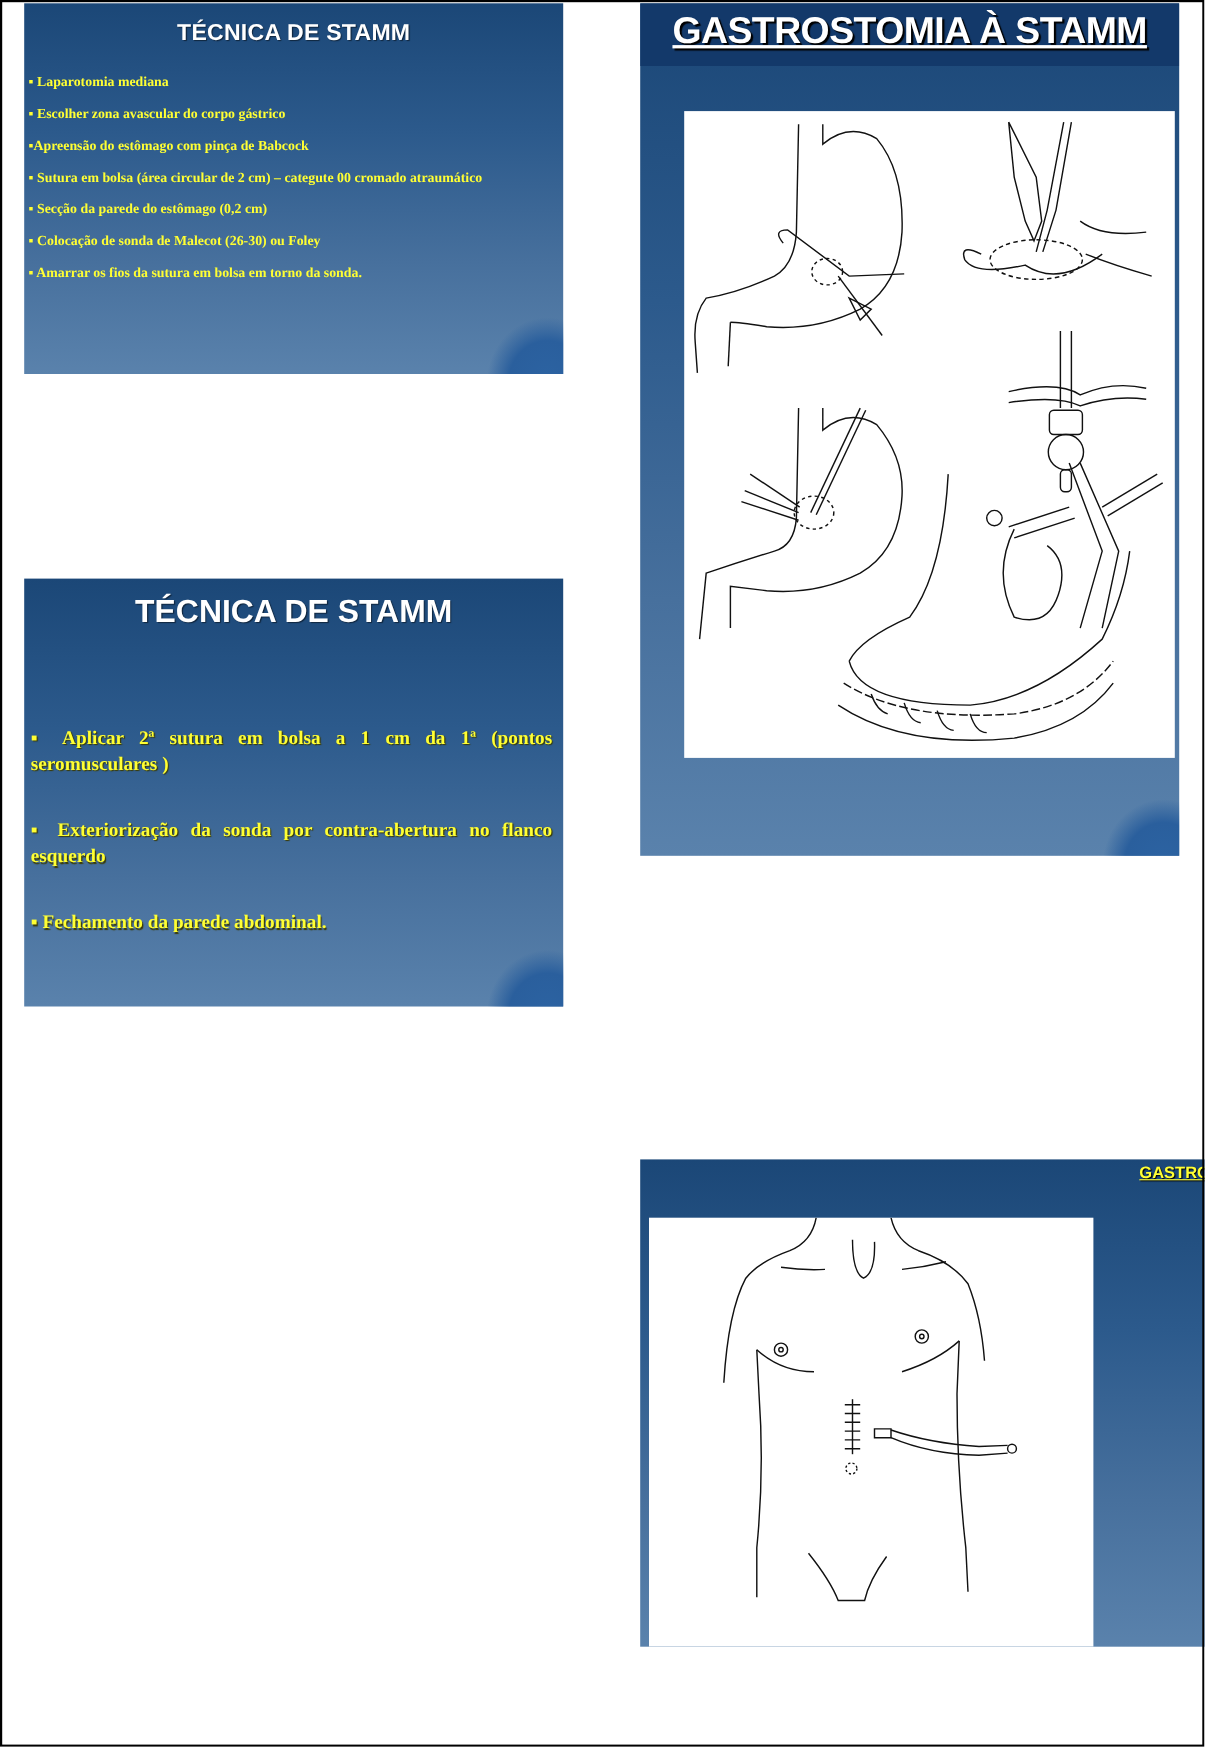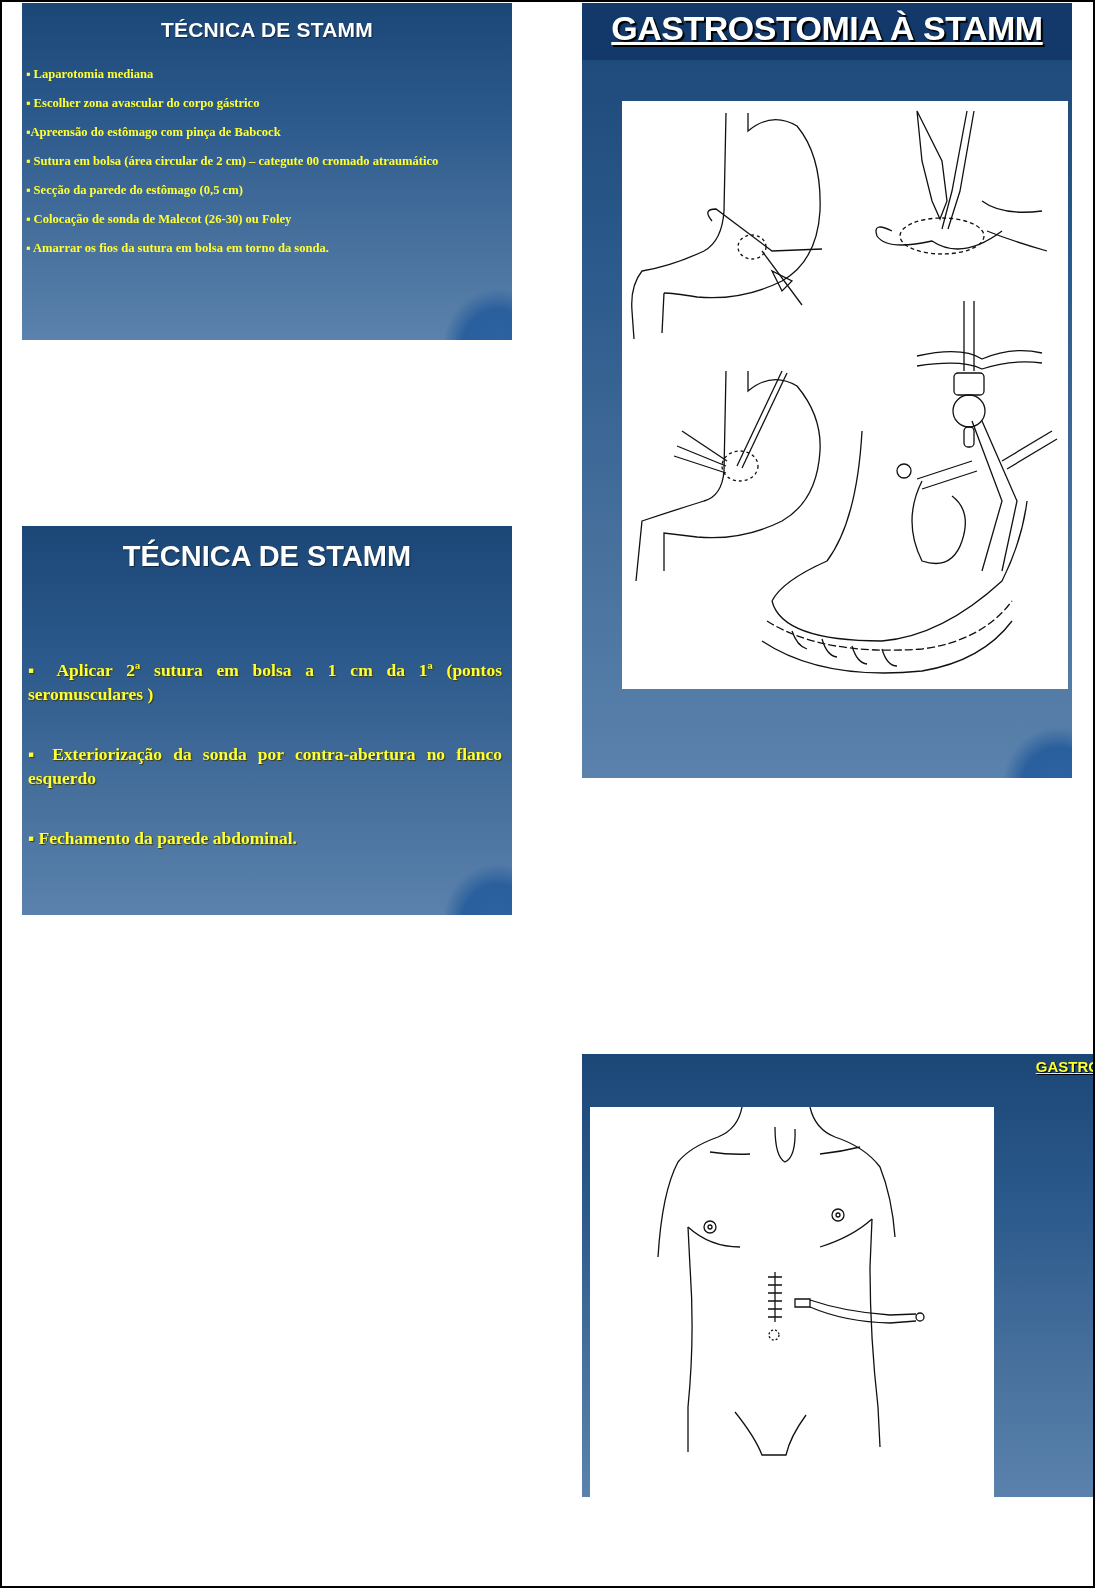--- a/index.html
+++ b/index.html
@@ -72,21 +72,21 @@
 <body>
 
 <div class="slide" id="s1">
   <div class="wave"></div>
   <div class="slide-title">TÉCNICA DE STAMM</div>
   <ul class="bullets">
     <li>▪ Laparotomia mediana</li>
     <li>▪ Escolher zona avascular do corpo gástrico</li>
     <li>▪Apreensão do estômago com pinça de Babcock</li>
     <li class="two">▪ Sutura em bolsa (área circular de 2 cm) – categute 00 cromado atraumático</li>
-    <li>▪ Secção da parede do estômago (0,5 cm)</li>
+    <li>▪ Secção da parede do estômago (0,2 cm)</li>
     <li>▪ Colocação de sonda de Malecot (26-30) ou Foley</li>
     <li class="two">▪ Amarrar os fios da sutura em bolsa em torno da sonda.</li>
   </ul>
 </div>
 
 <div class="slide" id="s2">
   <div class="wave"></div>
   <div class="slide-title">TÉCNICA DE STAMM</div>
   <ul class="bullets">
     <li>▪ Aplicar 2ª sutura em bolsa a 1 cm da 1ª (pontos seromusculares )</li>

